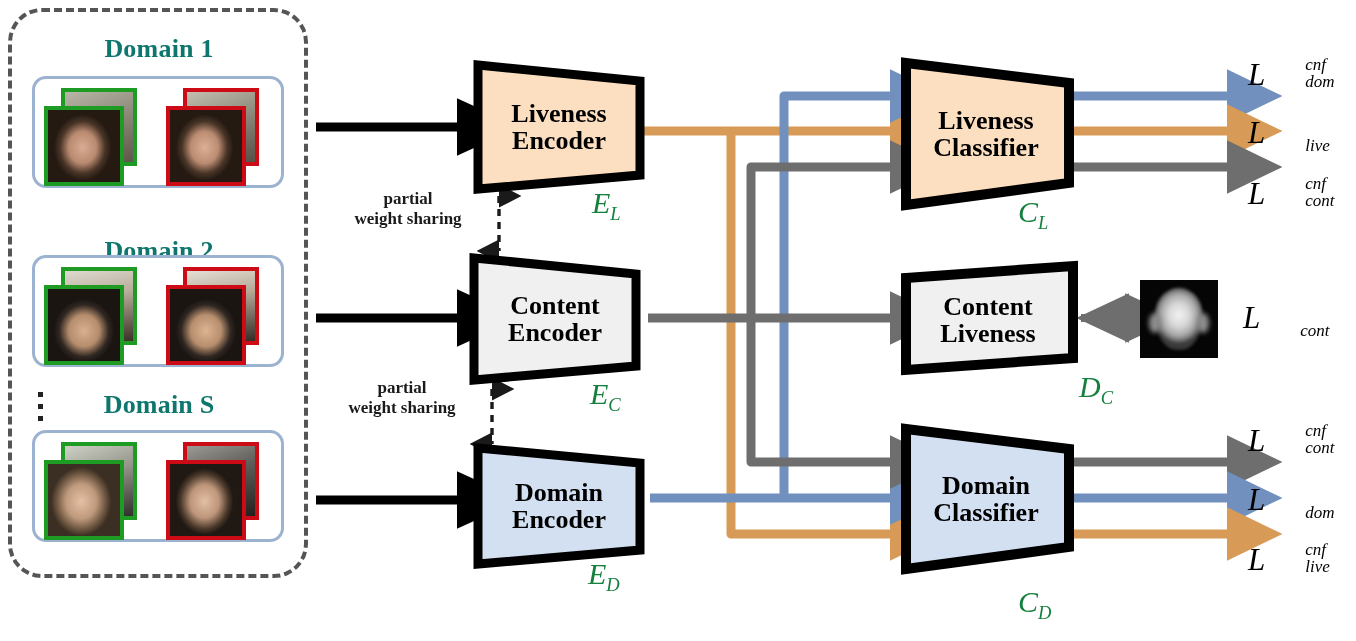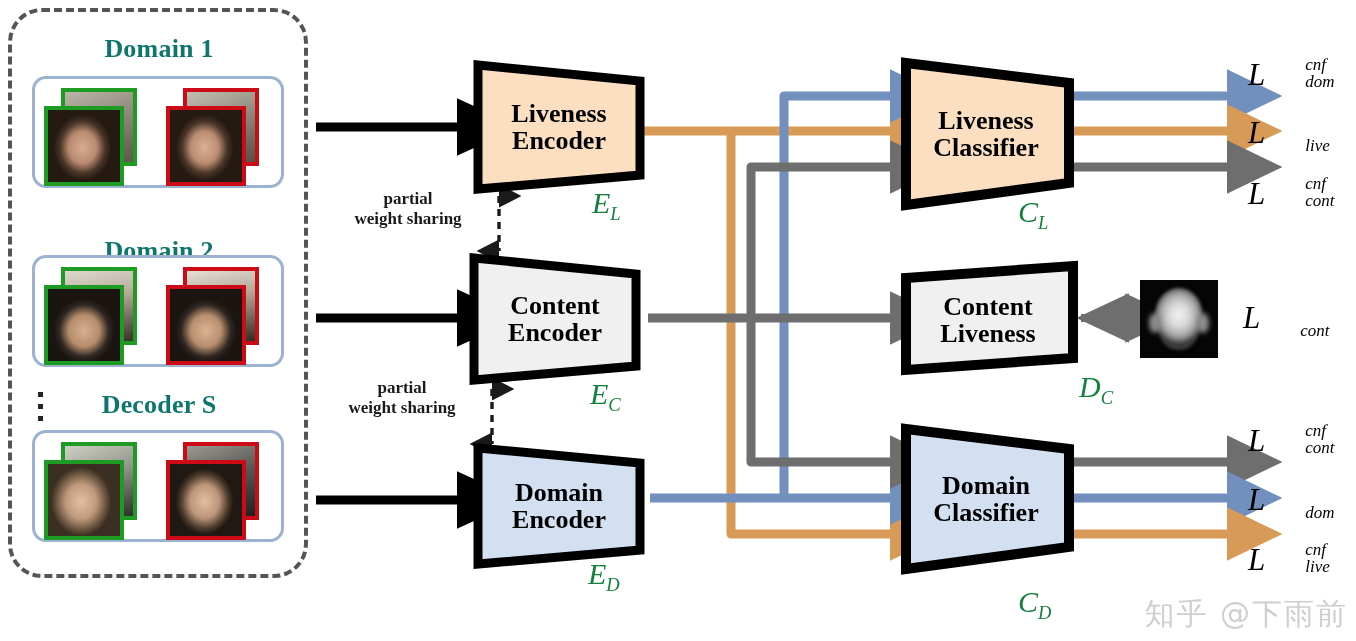--- a/index.html
+++ b/index.html
@@ -194,21 +194,21 @@
       <div class="thumb tb-red" style="left:131px;top:22px;width:80px;height:80px;background:radial-gradient(ellipse 42% 44% at 50% 58%, #dcb492 0%, #b88f6e 50%, #302722 82%, #1b1512 100%), linear-gradient(180deg,#e2ded4,#9f988b);"></div>
     </div>
   </div>
 
   <div class="vdots">
     <i></i>
       <i></i>
       <i></i>
   </div>
 
-  <div class="domain-title" style="left:34px;top:390px;">Decoder S</div>
+  <div class="domain-title" style="left:34px;top:390px;">Domain S</div>
   <div class="domain-panel" style="top:430px;">
     <div class="pair">
       <div class="thumb tb-green" style="left:26px;top:4px;width:76px;height:78px;background:linear-gradient(160deg,#cfd0c6 0%,#94968c 45%,#2e2e2a 100%);"></div>
       <div class="thumb tb-green" style="left:9px;top:22px;width:80px;height:80px;background:radial-gradient(ellipse 42% 48% at 46% 52%, #e4c0a4 0%, #c09a7d 50%, #6a543f 82%, #3b2e22 100%), linear-gradient(180deg,#d6d7cd,#8d8f86);"></div>
       <div class="thumb tb-red" style="left:148px;top:4px;width:76px;height:78px;background:linear-gradient(160deg,#9c9a94 0%,#5c5a56 45%,#221f1d 100%);"></div>
       <div class="thumb tb-red" style="left:131px;top:22px;width:80px;height:80px;background:radial-gradient(ellipse 40% 46% at 48% 52%, #e2bfa3 0%, #bd957a 50%, #4d3b2c 82%, #201913 100%), linear-gradient(180deg,#adaba4,#4a4744);"></div>
     </div>
   </div>
 
   <div class="trap" style="left:473px;top:60px;width:172px;height:134px;">
@@ -325,15 +325,14 @@
   </div>
 
   <div class="stack" style="left:1248px;top:482px;">
     <span class="base">L</span><span class="scr" style="vertical-align:-.45em;"><u>dom</u></span>
   </div>
 
   <div class="stack" style="left:1248px;top:541px;">
     <span class="base">L</span><span class="scr"><u>cnf</u><u>live</u></span>
   </div>
 
-  <div class="watermark">知乎 @下雨前</div>
 
 </div>
 
 </body></html>

